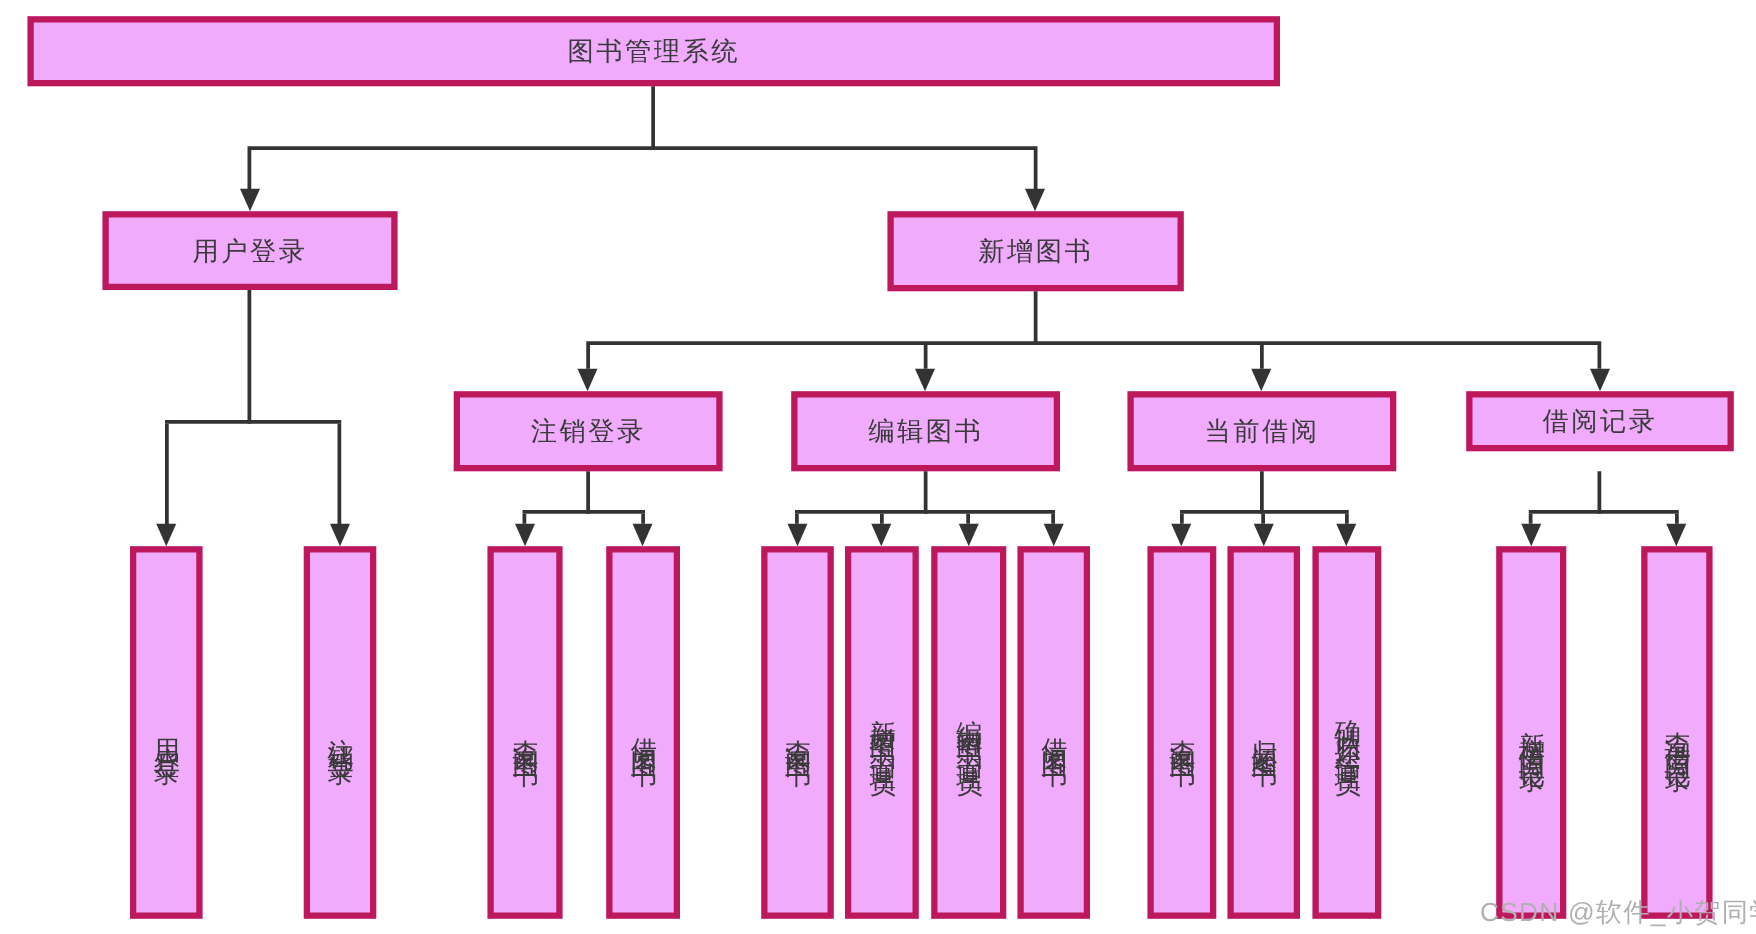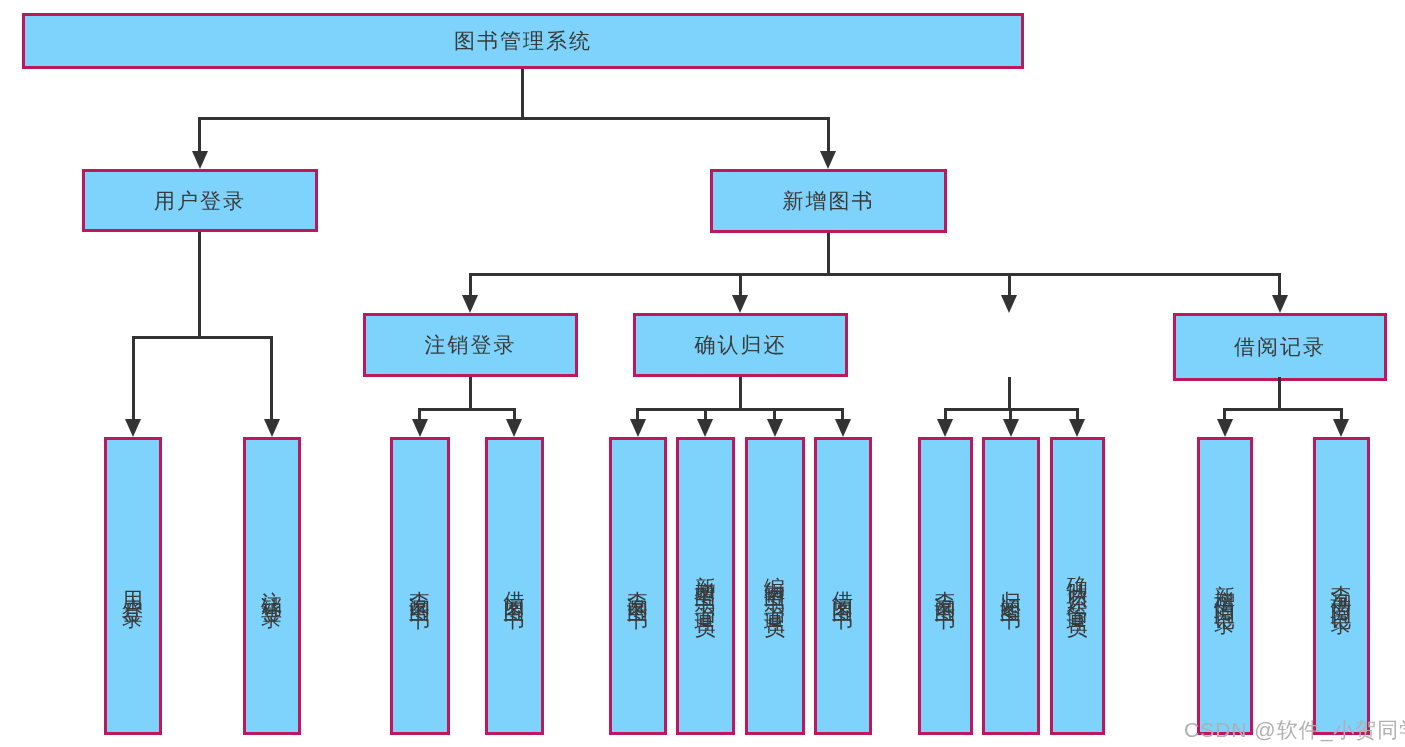--- a/index.html
+++ b/index.html
@@ -1,21 +1,21 @@
 <!DOCTYPE html>
 <html><head>
 <meta charset="utf-8">
 <style>
   html,body{margin:0;padding:0;background:#ffffff;}
   .stage{
     position:relative;width:1405px;height:747px;background:#ffffff;overflow:hidden;
     font-family:"Liberation Sans", sans-serif;
   }
   .node{
-    position:absolute;box-sizing:border-box;border:3px solid #be185d;background:#7dd3fc;
+    position:absolute;box-sizing:border-box;border:5px solid #be185d;background:#f0abfc;
     display:flex;align-items:center;justify-content:center;
     color:#3a3a3a;font-size:21px;letter-spacing:2px;white-space:nowrap;
   }
   .leaf{
     writing-mode:vertical-rl;text-orientation:mixed;
     letter-spacing:6px;white-space:normal;line-height:1;
     padding:8px 0;
   }
   .vl,.hl{position:absolute;background:#333333;}
   .ar{
@@ -33,24 +33,25 @@
 <div class="stage">
 
   <div class="node" style="left:22px;top:13px;width:1002px;height:56px;">图书管理系统</div>
 
   <div class="node" style="left:82px;top:169px;width:236px;height:63px;">用户登录</div>
 
   <div class="node" style="left:710px;top:169px;width:237px;height:64px;">新增图书</div>
 
   <div class="node" style="left:363px;top:313px;width:215px;height:64px;">注销登录</div>
 
-  <div class="node" style="left:633px;top:313px;width:215px;height:64px;">确认归还</div>
+  <div class="node" style="left:633px;top:313px;width:215px;height:64px;">编辑图书</div>
 
+  <div class="node" style="left:902px;top:313px;width:215px;height:64px;">当前借阅</div>
 
-  <div class="node" style="left:1173px;top:313px;width:214px;height:68px;">借阅记录</div>
+  <div class="node" style="left:1173px;top:313px;width:214px;height:48px;">借阅记录</div>
 
   <div class="node leaf" style="left:104px;top:437px;width:58px;height:298px;">用户登录</div>
 
   <div class="node leaf" style="left:243px;top:437px;width:58px;height:298px;">注销登录</div>
 
   <div class="node leaf" style="left:390px;top:437px;width:60px;height:298px;">查询图书</div>
 
   <div class="node leaf" style="left:485px;top:437px;width:59px;height:298px;">借阅图书</div>
 
   <div class="node leaf" style="left:609px;top:437px;width:58px;height:298px;">查询图书</div>

